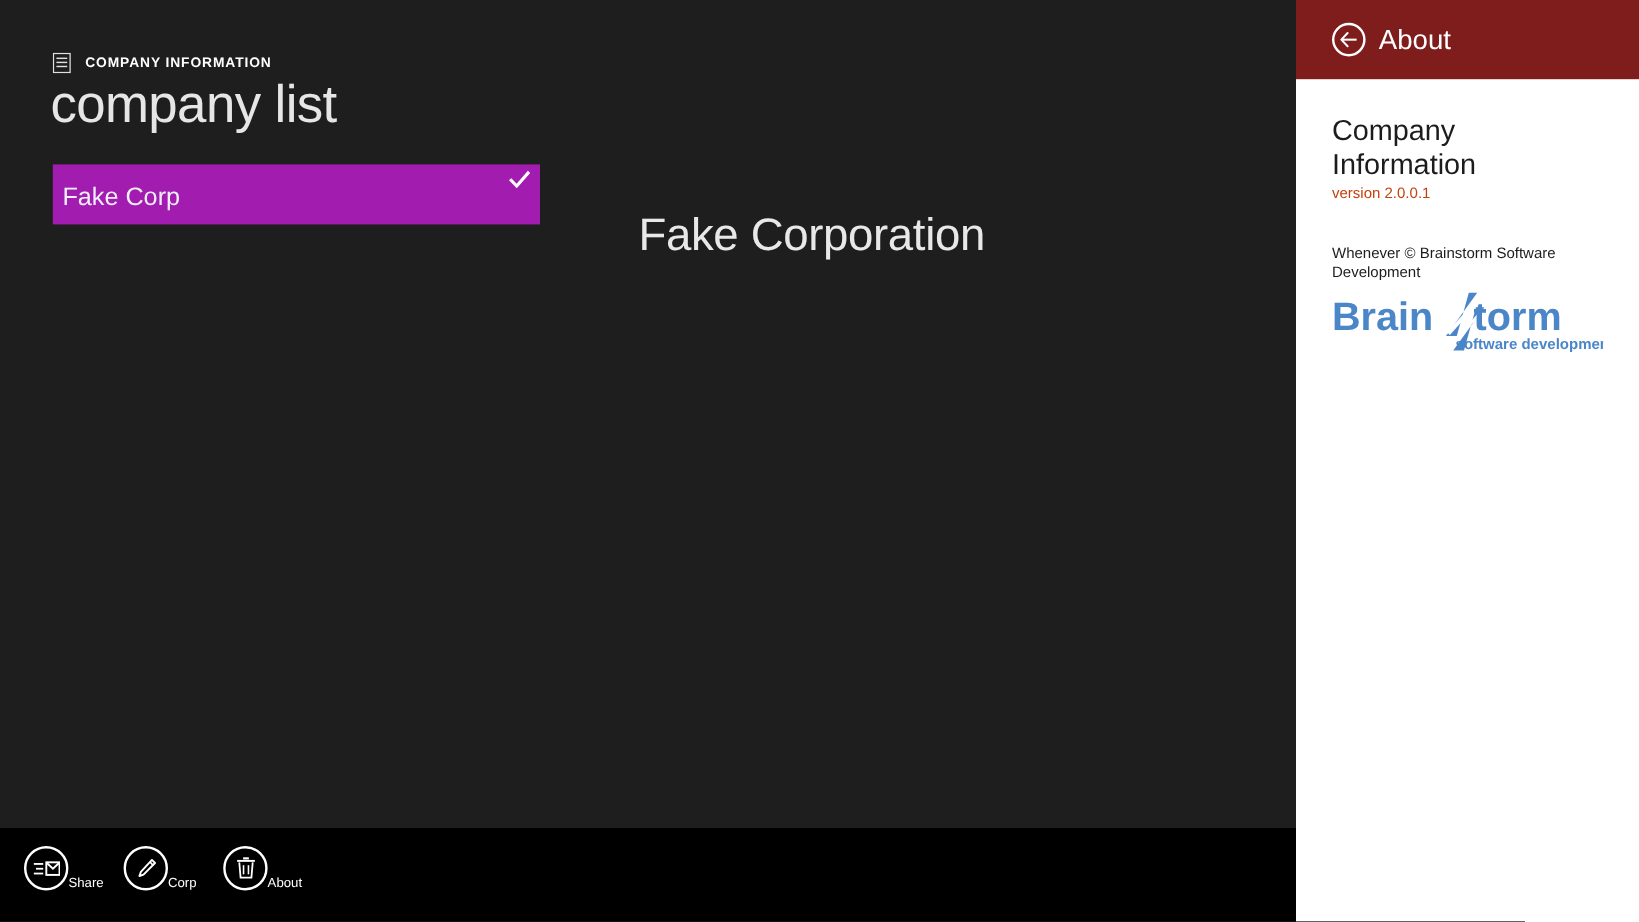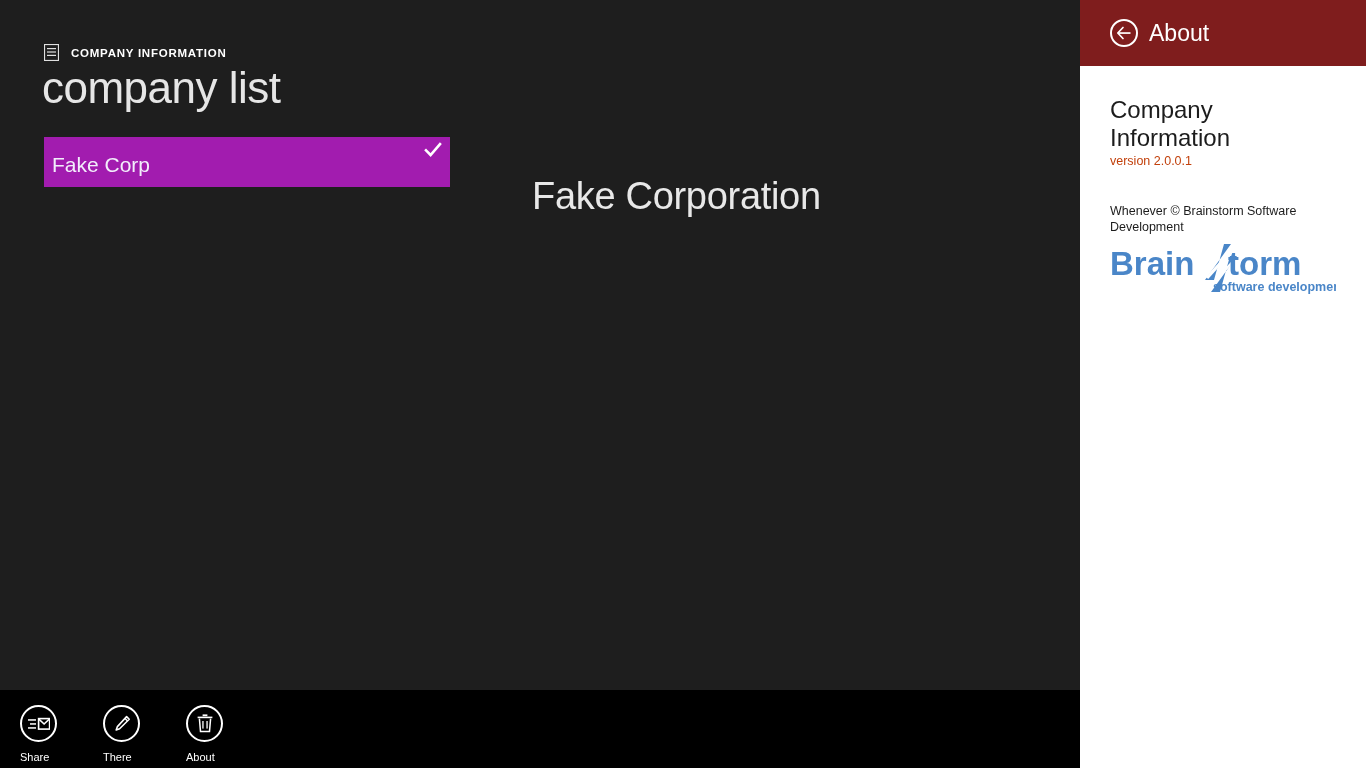--- a/index.html
+++ b/index.html
@@ -73,21 +73,21 @@
     position: absolute; left: 0; top: 690px;
     width: 1080px; height: 78px;
     background: #000000;
   }
   .appbar-inner {
     display: flex; align-items: flex-start;
     padding-left: 20px; padding-top: 15px;
   }
   .cmd {
     width: 83px;
-    display: flex; flex-direction: column; align-items: flex-start;
+    display: flex; align-items: flex-end;
     cursor: default;
   }
   .cmd-circle {
     width: 37px; height: 37px; border-radius: 50%;
     border: 2px solid #ffffff;
     display: flex; align-items: center; justify-content: center;
     background: transparent;
   }
   .cmd-label {
     margin-top: 9px;
@@ -196,21 +196,21 @@
 
         <div class="cmd">
           <div class="cmd-circle">
             <svg width="20" height="20" viewBox="0 0 20 20">
               <g transform="rotate(0 10 10)">
                 <path d="M14.6 2.6 L17.2 5.2 L7.6 14.8 L4.2 16 L5.4 12.6 Z" fill="none" stroke="#fff" stroke-width="1.6" stroke-linejoin="round"></path>
                 <path d="M12.9 4.3 L15.5 6.9" stroke="#fff" stroke-width="1.4"></path>
               </g>
             </svg>
           </div>
-          <div class="cmd-label">There</div>
+          <div class="cmd-label">Corp</div>
         </div>
 
         <div class="cmd">
           <div class="cmd-circle">
             <svg width="18" height="19" viewBox="0 0 18 19">
               <rect x="1.6" y="2.6" width="14.8" height="1.6" fill="#fff"></rect>
               <rect x="6.6" y="0.4" width="4.8" height="1.8" fill="#fff"></rect>
               <path d="M3.4 4.6 L4.5 17.4 L13.5 17.4 L14.6 4.6" fill="none" stroke="#fff" stroke-width="1.5"></path>
               <rect x="6.3" y="7" width="1.3" height="7.6" fill="#fff"></rect>
               <rect x="10.4" y="7" width="1.3" height="7.6" fill="#fff"></rect>

